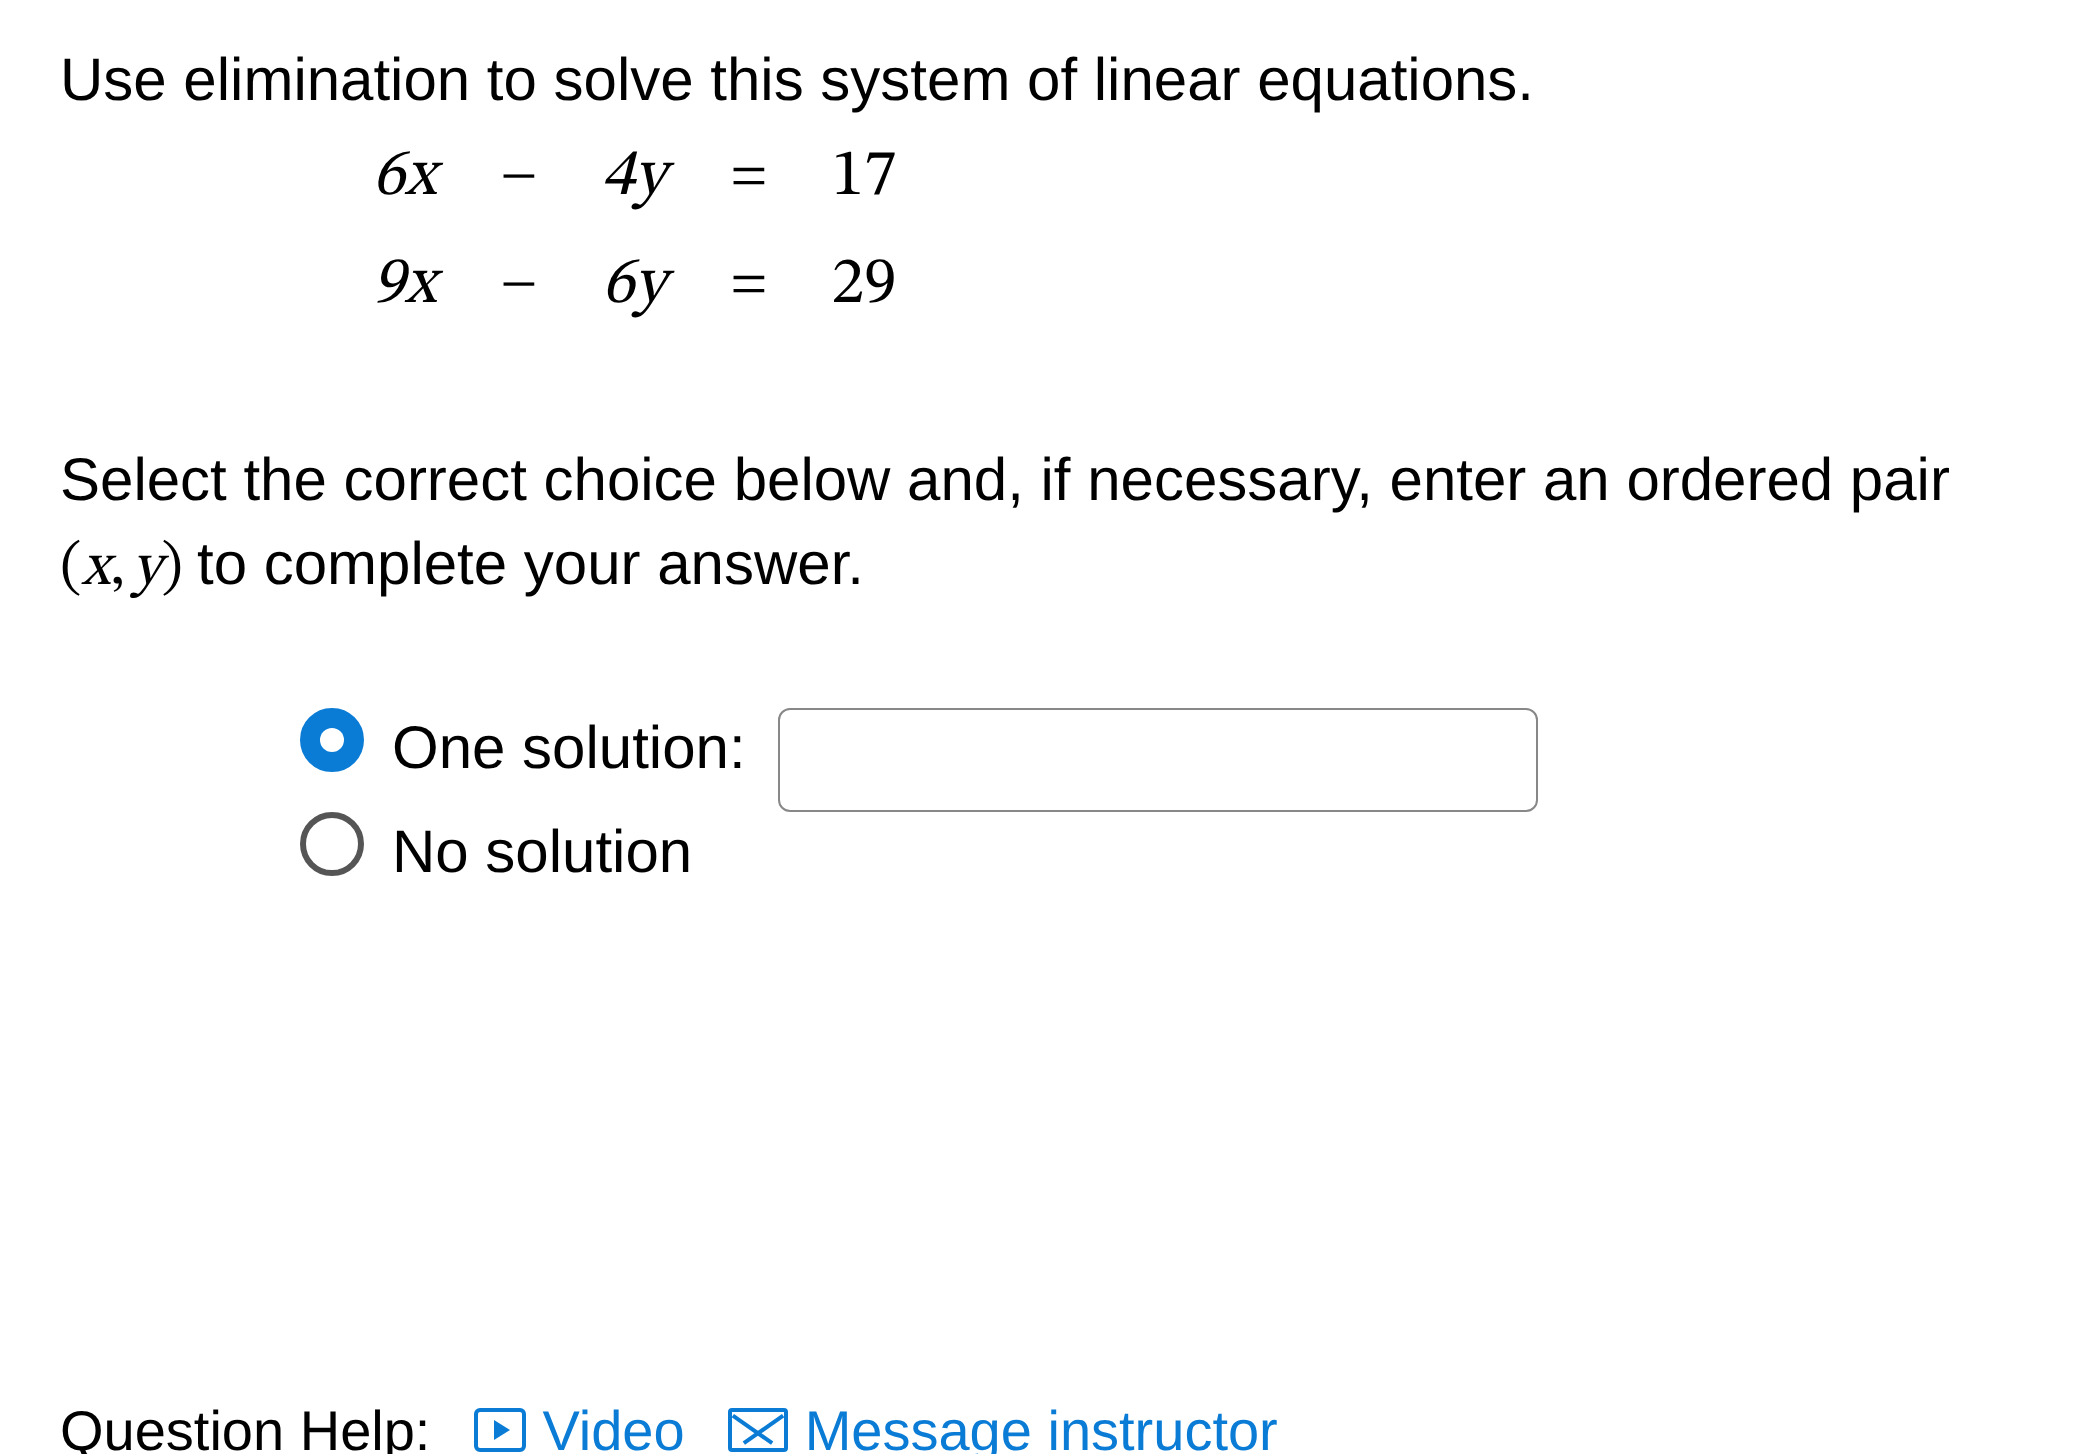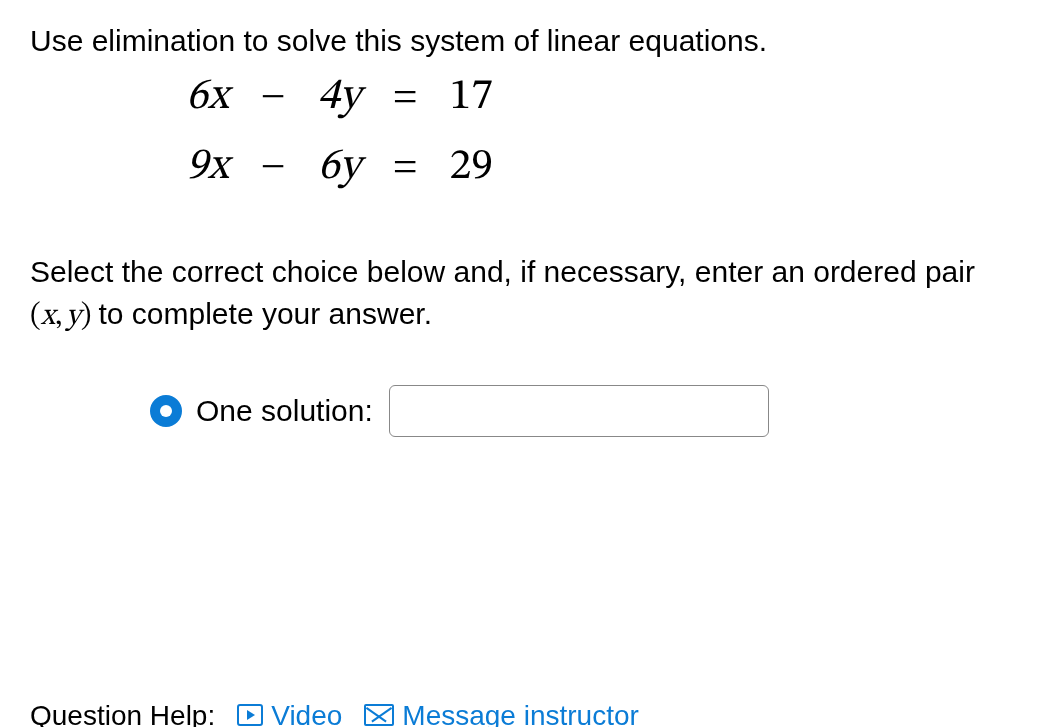--- a/index.html
+++ b/index.html
@@ -23,38 +23,38 @@
     font-family: "Cambria Math", "STIX Two Math", "Latin Modern Math", Georgia, serif;
   }
   .italic { font-style: italic; }
   .mrow { white-space: nowrap; }
 
   .prompt { }
 
   .equations {
     margin-left: 140px;
     margin-bottom: 50px;
-    font-size: 44px;
+    font-size: 33px;
   }
   .equations table { border-collapse: collapse; }
   .equations td {
     padding: 4px 16px;
     text-align: center;
     vertical-align: middle;
   }
   .op { font-family: "Cambria Math", Georgia, serif; }
 
   .instruction { margin-bottom: 48px; }
 
   .choices {
     margin-left: 120px;
   }
   .choice {
     display: flex;
-    align-items: center;
+    align-items: flex-start;
   }
   .radio {
     width: 32px;
     height: 32px;
     border-radius: 50%;
     border: 3px solid #555;
     box-sizing: border-box;
     display: inline-flex;
     align-items: center;
     justify-content: center;
@@ -181,20 +181,24 @@
 </div>
 
 <div class="choices">
   <div class="choice">
     <span class="radio selected">
         <span class="dot"></span>
       </span>
     <span>One solution:</span>
     <input class="answer-input" type="text" value="" style="">
   </div>
+  <div class="choice">
+    <span class="radio"></span>
+    <span>No solution</span>
+  </div>
 </div>
 
 <div class="bottom-row">
   <span class="qh-label">Question Help:</span>
   <span class="video-link">
     <span class="video-icon">
         <span class="tri"></span>
       </span>
     <span>Video</span>
   </span>

